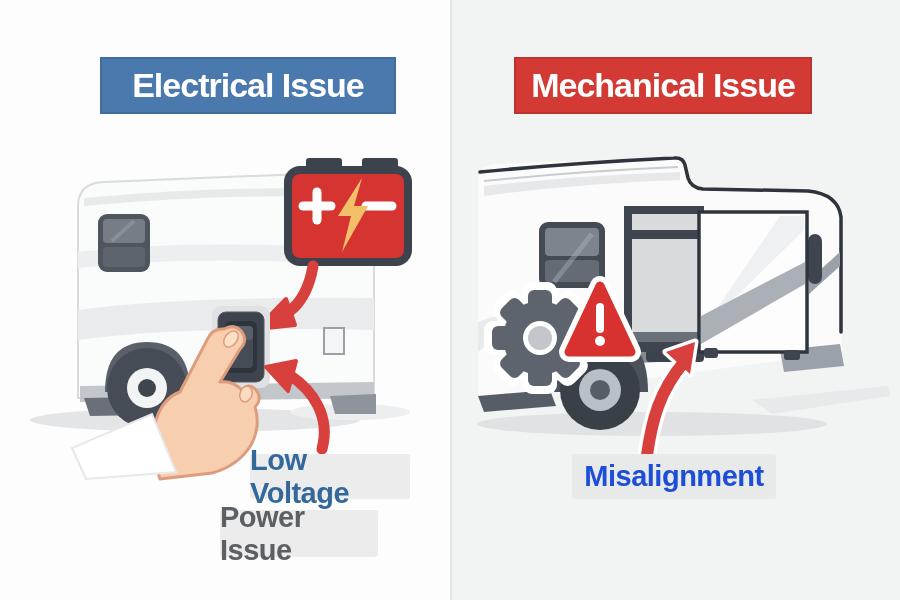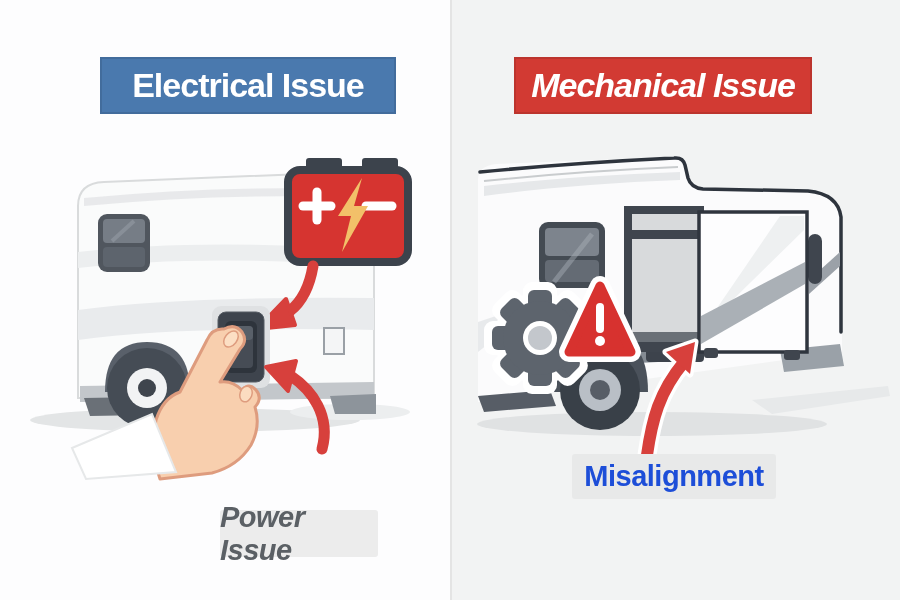--- a/index.html
+++ b/index.html
@@ -6,25 +6,25 @@
   #stage{position:relative;width:900px;height:600px;overflow:hidden;
          font-family:"Liberation Sans",sans-serif;background:#fdfdfd;}
   .panel{position:absolute;top:0;height:600px;width:450px;}
   #panel-left{left:0;background:#fdfdfe;}
   #panel-right{left:450px;background:#f2f3f3;border-left:2px solid #e4e4e4;box-sizing:border-box;}
   .illus{position:absolute;left:0;top:0;width:450px;height:600px;}
   .banner{position:absolute;display:flex;align-items:center;justify-content:center;
           color:#ffffff;font-weight:700;font-size:34px;letter-spacing:-1px;
           box-shadow:inset 0 0 0 2px rgba(0,0,0,.10);}
   #banner-electrical{left:100px;top:57px;width:296px;height:57px;background:#4a79ae;}
-  #banner-mechanical{left:62px;top:57px;width:298px;height:57px;background:#d23a33;font-style:italic;}
+  #banner-mechanical{left:62px;top:57px;width:298px;height:57px;background:#d23a33;}
   .tag{position:absolute;display:flex;align-items:center;justify-content:center;
        font-weight:700;letter-spacing:-0.5px;border-radius:3px;}
   #tag-lowvoltage{left:250px;top:454px;width:160px;height:45px;background:#ececec;color:#34689b;font-size:29px;}
-  #tag-powerissue{left:220px;top:510px;width:158px;height:47px;background:#ececec;color:#5b6065;font-size:29px;font-style:italic;}
+  #tag-powerissue{left:220px;top:510px;width:158px;height:47px;background:#ececec;color:#5b6065;font-size:29px;}
   #tag-misalignment{left:120px;top:454px;width:204px;height:45px;background:#e8e9e9;color:#1d4ed8;font-size:29px;}
   #tag-mechfailure{left:102px;top:510px;width:252px;height:47px;background:#e8e9e9;color:#ce3330;font-size:28px;}
 </style>
 </head>
 <body>
 
 <div id="stage">
 
   <div class="panel" id="panel-left">
 
@@ -97,20 +97,21 @@
                  Q232,380 242,390 Q249,382 256,390 Q263,398 255,407 Q261,426 251,445
                  Q238,466 212,473 L160,479 Q149,447 156,420 Q163,398 180,392 Z" fill="#f8cfae" stroke="#de9c7e" stroke-width="3" stroke-linejoin="round"></path>
         <ellipse cx="231" cy="339" rx="6" ry="9" transform="rotate(38 231 339)" fill="#fcdfc4" stroke="#de9c7e" stroke-width="1.5"></ellipse>
         <ellipse cx="246" cy="394" rx="6" ry="8" transform="rotate(20 246 394)" fill="#fbdcc0" stroke="#de9c7e" stroke-width="1.5"></ellipse>
         <polygon points="72,448 152,414 176,472 86,479" fill="#ffffff" stroke="#e6e8e9" stroke-width="2"></polygon>
       </g>
     </svg>
 
     <div class="banner" id="banner-electrical">Electrical Issue</div>
 
+    <div class="tag" id="tag-lowvoltage">Low Voltage</div>
     <div class="tag" id="tag-powerissue">Power Issue</div>
   </div>
 
   <div class="panel" id="panel-right">
 
     <svg class="illus" viewBox="0 0 450 600">
 
       <ellipse cx="200" cy="424" rx="175" ry="12" fill="#e0e2e3"></ellipse>
       <polygon points="300,400 436,386 438,396 320,414" fill="#e7e9ea"></polygon>
 

